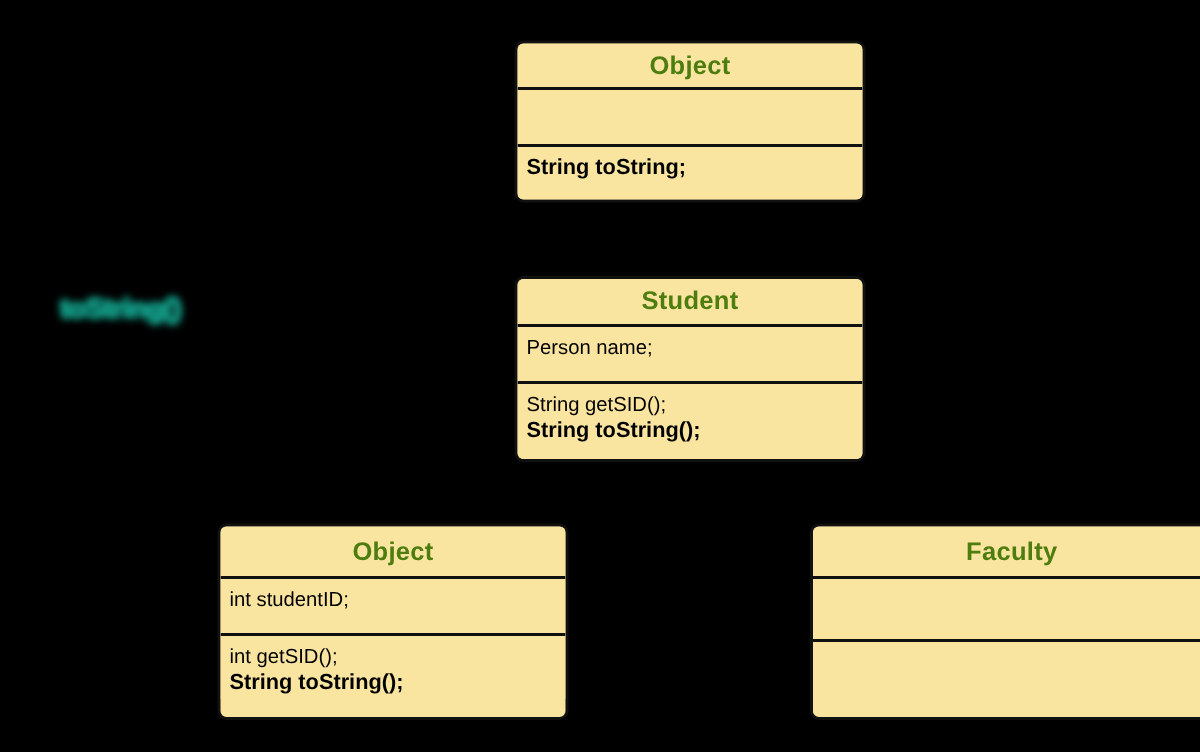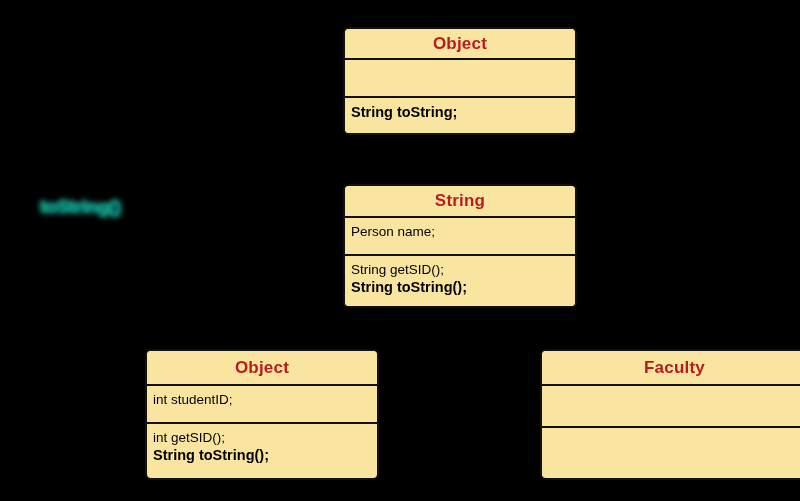--- a/index.html
+++ b/index.html
@@ -34,21 +34,21 @@
   }
   .compartment + .compartment {
     border-top: 2px solid #111111;
   }
   .class-name {
     display: flex;
     align-items: center;
     justify-content: center;
     font-weight: bold;
     font-size: 17px;
-    color: #b91c1c;
+    color: #4d7c0f;
     letter-spacing: 0.2px;
   }
   .member-list {
     padding: 5px 10px 0 6px;
   }
   .member {
     font-size: 13.5px;
     color: #000000;
     line-height: 17px;
     white-space: nowrap;
@@ -109,21 +109,21 @@
     <div class="compartment class-name" style="height:29px;">Object</div>
     <div class="compartment member-list" style="height:38px;">
       <div class="member empty"></div>
     </div>
     <div class="compartment member-list" style="height:37px;">
       <div class="member override">String toString;</div>
     </div>
   </div>
 
   <div class="uml-class" style="left:343px; top:184px; width:234px; height:124px;">
-    <div class="compartment class-name" style="height:30px;">String</div>
+    <div class="compartment class-name" style="height:30px;">Student</div>
     <div class="compartment member-list" style="height:38px;">
       <div class="member">Person name;</div>
     </div>
     <div class="compartment member-list" style="height:52px;">
       <div class="member">String getSID();</div>
       <div class="member override">String toString();</div>
     </div>
   </div>
 
   <div class="uml-class" style="left:145px; top:349px; width:234px; height:131px;">

